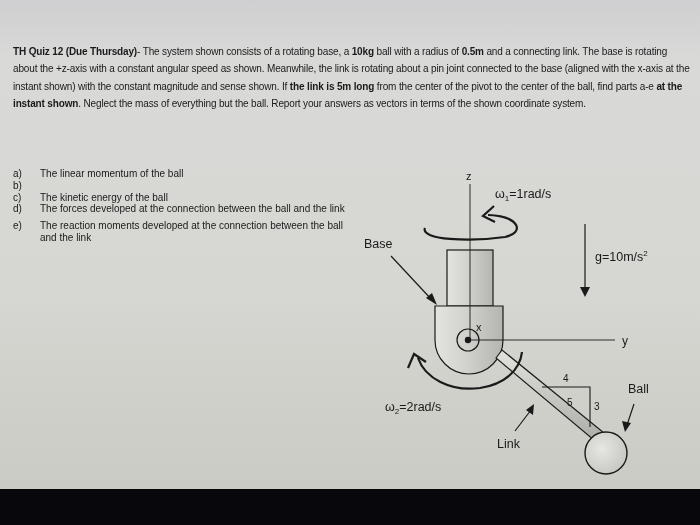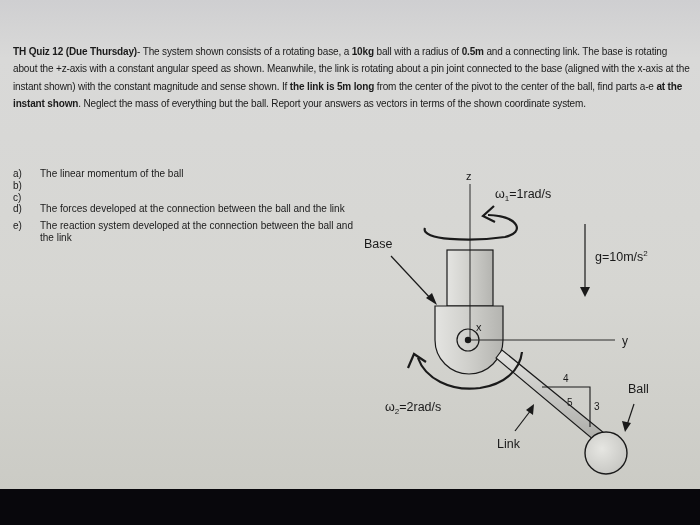--- a/index.html
+++ b/index.html
@@ -46,28 +46,29 @@
   <div class="parts">
     <div class="part">
       <span class="lbl">a)</span>
       <span>The linear momentum of the ball</span>
     </div>
     <div class="part">
       <span class="lbl">b)</span>
     </div>
     <div class="part">
       <span class="lbl">c)</span>
+      <span>The kinetic energy of the ball</span>
     </div>
     <div class="part">
       <span class="lbl">d)</span>
       <span style="width:322px">The forces developed at the connection between the ball and the link</span>
     </div>
     <div class="part e">
       <span class="lbl">e)</span>
-      <span style="width:322px">The reaction system developed at the connection between the ball and the link</span>
+      <span style="width:322px">The reaction moments developed at the connection between the ball and the link</span>
     </div>
   </div>
 
   <svg class="diagram" viewBox="0 0 700 489" width="700" height="489">
     <defs>
       <linearGradient id="baseGrad" x1="0" x2="1" y1="0" y2="0">
         <stop offset="0" stop-color="#e4e4e1"></stop>
         <stop offset="0.5" stop-color="#cfcfcb"></stop>
         <stop offset="1" stop-color="#b4b4b0"></stop>
       </linearGradient>

